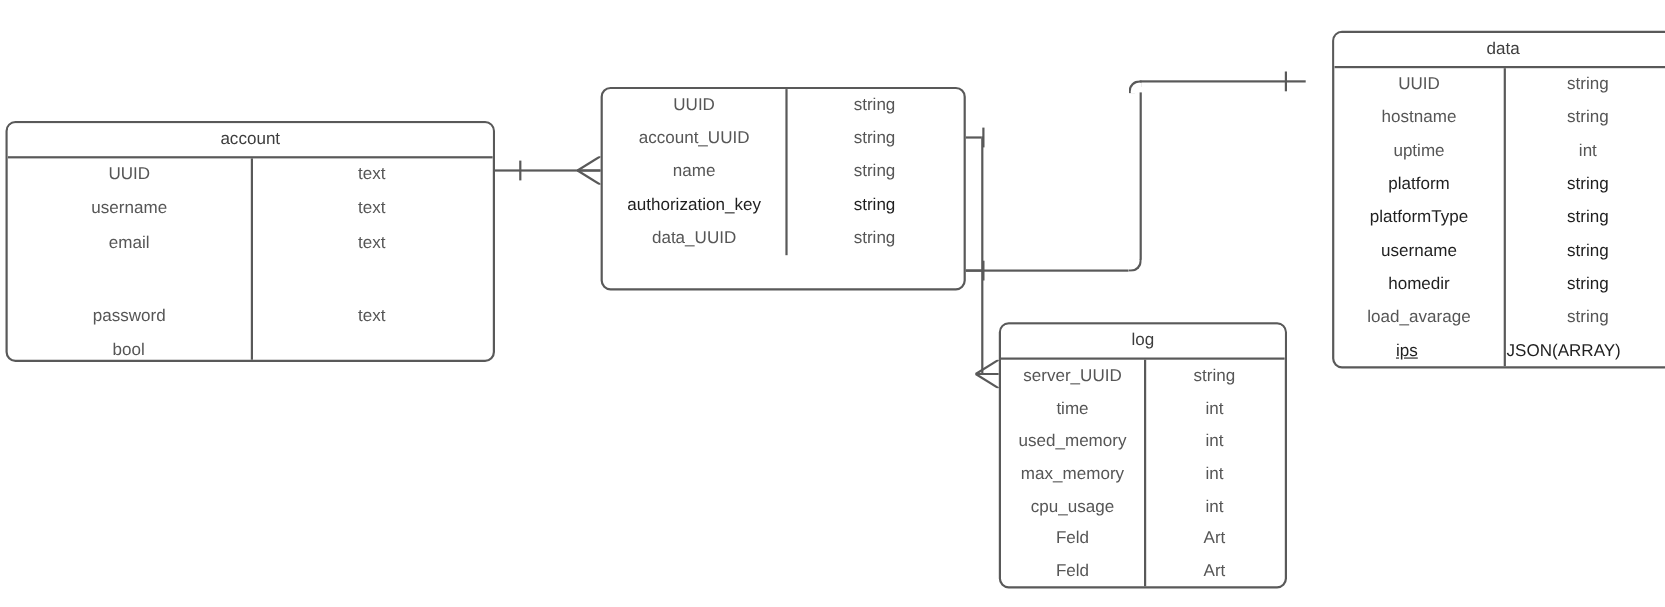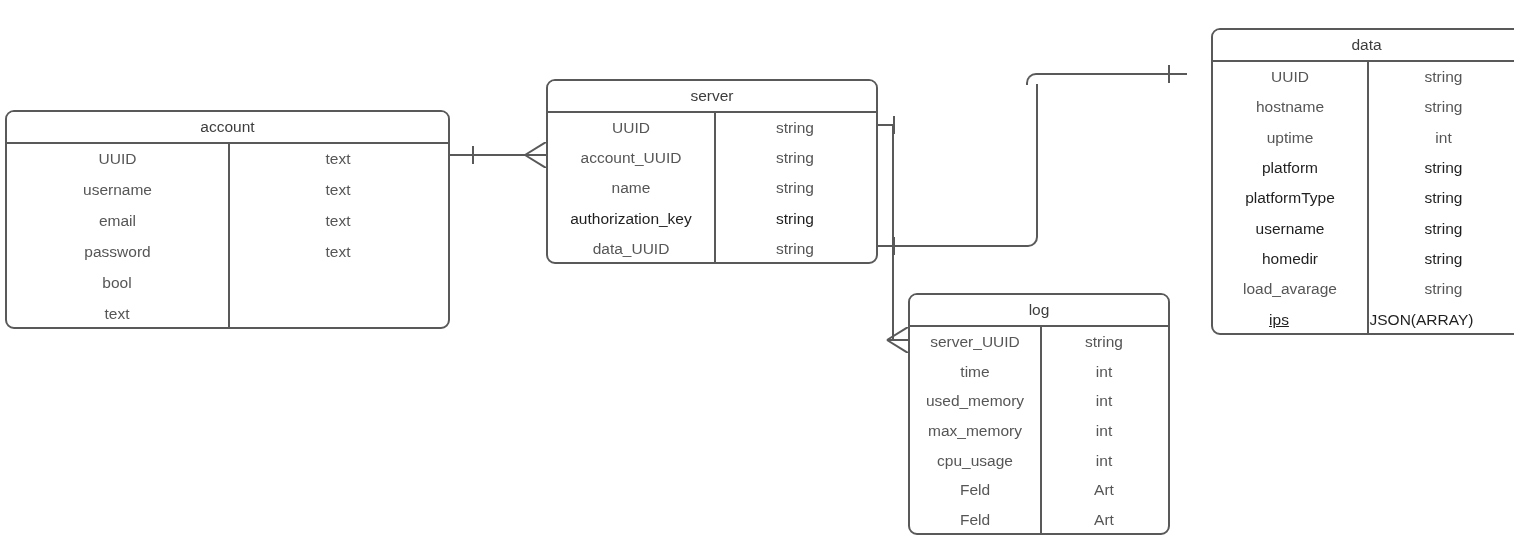--- a/index.html
+++ b/index.html
@@ -140,34 +140,33 @@
             <div class="cell" style="width: 220px;">text</div>
           </div>
           <div class="row" style="height: 30.8333px;">
             <div class="cell" style="width: 221px;">username</div>
             <div class="cell" style="width: 220px;">text</div>
           </div>
           <div class="row" style="height: 30.8333px;">
             <div class="cell" style="width: 221px;">email</div>
             <div class="cell" style="width: 220px;">text</div>
           </div>
-          <div class="row" style="height: 30.8333px;">
+          <div class="row" style="height: 30.8333px; margin-top: 36px;">
             <div class="cell" style="width: 221px;">password</div>
             <div class="cell" style="width: 220px;">text</div>
           </div>
           <div class="row" style="height: 30.8333px;">
             <div class="cell" style="width: 220px;">bool</div>
           </div>
           <div class="row" style="height: 30.8333px;">
             <div class="cell" style="width: 220px;">text</div>
           </div>
         </div>
       </div>
       <div class="entity" style="left: 546px; top: 79px; width: 332px; height: 185px;">
-        <div class="entity-title">server</div>
         <div class="entity-body" style="height: 151px;">
           <div class="col-divider" style="left: 166px;"></div>
           <div class="row" style="height: 30.2px;">
             <div class="cell" style="width: 166px;">UUID</div>
             <div class="cell" style="width: 162px;">string</div>
           </div>
           <div class="row" style="height: 30.2px;">
             <div class="cell" style="width: 166px;">account_UUID</div>
             <div class="cell" style="width: 162px;">string</div>
           </div>

